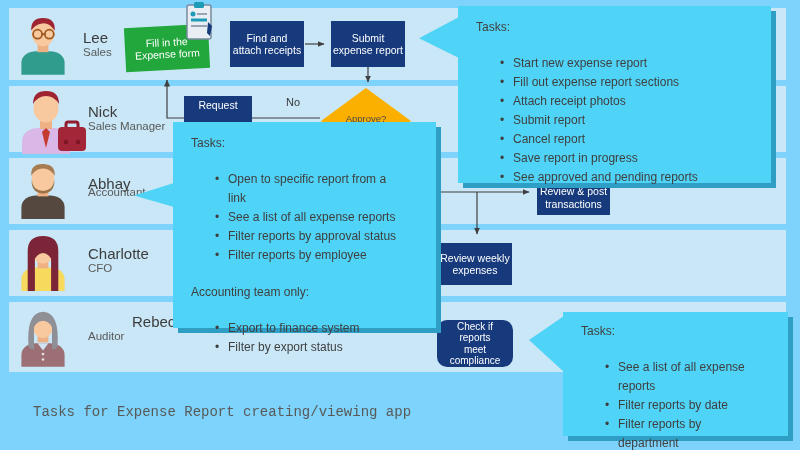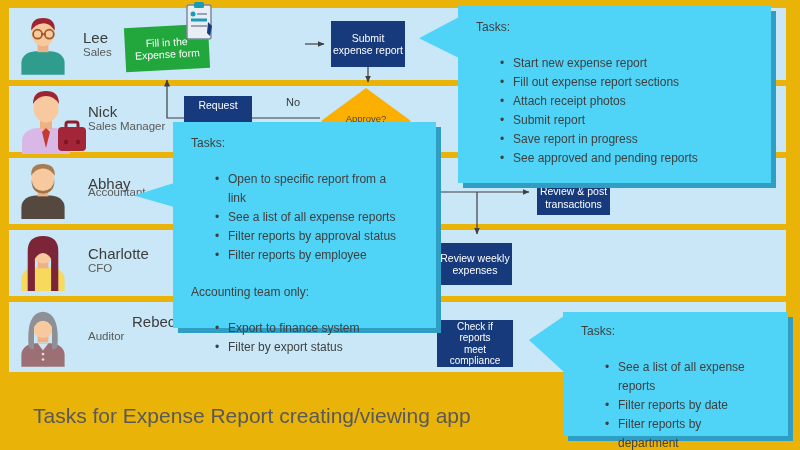--- a/index.html
+++ b/index.html
@@ -1,17 +1,17 @@
 <!DOCTYPE html>
 <html style="--lane-bg: #c9e7f6; --navy-box: #163a7c; --green-box: #21a73c; --diamond: #fbb000; --callout-bg: #4fd3f6; --callout-shadow: #2f9ec4; --arrow: #404040; --text-dark: #3f3f3f; --title-text: #595959;"><head>
 <meta charset="utf-8">
 <style>
   html,body{margin:0;padding:0;background:#fff;}
   #canvas{
-    position:relative;width:800px;height:450px;overflow:hidden;background:#eab308;
+    position:relative;width:800px;height:450px;overflow:hidden;background:#7dd3fc;
     font-family:"Liberation Sans",sans-serif;
   }
   .lane{position:absolute;left:9px;width:777px;background:var(--lane-bg);z-index:0;}
   .avatar{position:absolute;z-index:1;}
   .pname{position:absolute;z-index:1;font-size:15px;color:#3c3c3c;}
   .prole{position:absolute;z-index:1;font-size:11.5px;color:#5a5a5a;}
   .fbox{
     position:absolute;z-index:2;background:var(--navy-box);color:#fff;
     display:flex;align-items:center;justify-content:center;text-align:center;
     font-size:10.5px;line-height:1.15;white-space:pre-line;
@@ -34,21 +34,21 @@
   }
   .callout .heading{margin:0 0 1px 0;}
   .callout ul{margin:17px;padding:0;list-style:none;}
   .callout li{position:relative;padding-left:20px;white-space:pre-line;}
   .callout li::before{content:"\2022";position:absolute;left:7px;}
   .callout .subheading{margin-top:18px;}
   .pointer{position:absolute;z-index:5;background:var(--callout-bg);}
   #ptr-sales{left:419px;top:17px;width:40px;height:41px;clip-path:polygon(100% 0,0 52%,100% 100%);}
   #ptr-accountant{left:134px;top:183px;width:40px;height:24px;clip-path:polygon(100% 0,0 52%,100% 100%);}
   #ptr-auditor{left:529px;top:316px;width:35px;height:56px;clip-path:polygon(100% 0,0 43%,100% 100%);}
-  #title{position:absolute;left:33px;top:404px;z-index:1;font-size:21px;color:var(--title-text);}
+  #title{position:absolute;left:33px;top:404px;z-index:1;font-size:14px;color:var(--title-text);font-family:Liberation Mono, monospace;}
   .clip-icon{position:absolute;left:186px;top:2px;z-index:3;}
 </style>
 </head>
 <body>
 
 <div id="canvas">
 
   <div class="lane" style="top:8px;height:72px;"></div>
   <div class="lane" style="top:86px;height:66px;"></div>
   <div class="lane" style="top:158px;height:66px;"></div>
@@ -131,43 +131,46 @@
   <svg class="clip-icon" width="28" height="40" viewBox="0 0 28 40">
     <rect x="1" y="3" width="24" height="34" rx="2" fill="#e9eef4" stroke="#7a8ba0" stroke-width="1.5"></rect>
     <rect x="8" y="0" width="10" height="6" rx="1.5" fill="#1b9bb5"></rect>
     <circle cx="7" cy="12" r="2.5" fill="#1b9bb5"></circle>
     <line x1="11" y1="12" x2="21" y2="12" stroke="#7a8ba0" stroke-width="1.5"></line>
     <line x1="5" y1="18" x2="21" y2="18" stroke="#1b9bb5" stroke-width="3"></line>
     <line x1="5" y1="24" x2="21" y2="24" stroke="#7a8ba0" stroke-width="1.5"></line>
     <polygon points="22,20 26,24 24,34 21,31" fill="#163a7c"></polygon>
   </svg>
 
+  <div class="fbox" style="left:230px;top:21px;width:74px;height:46px;">Find and
+attach receipts</div>
   <div class="fbox" style="left:331px;top:21px;width:74px;height:46px;">Submit
 expense report</div>
   <div class="fbox reqbox" style="left:184px;top:96px;width:68px;height:34px;">Request</div>
   <div class="nolabel">No</div>
   <div class="diamond">Approve?</div>
   <div class="fbox" style="left:537px;top:180px;width:73px;height:35px;">Review &amp; post
 transactions</div>
   <div class="fbox" style="left:438px;top:243px;width:74px;height:42px;">Review weekly
 expenses</div>
-  <div class="fbox" style="left:437px;top:320px;width:76px;height:47px;font-size:10px;">Check if
+  <div class="fbox" style="left:437px;top:320px;width:76px;height:47px;font-size:10px;border-radius:10px;">Check if
 reports
 meet
 compliance</div>
 
   <div class="pointer" id="ptr-sales"></div>
   <div class="callout" style="left:458px;top:6px;width:313px;height:177px;">
     <div class="heading">Tasks:</div>
     <ul>
 
     <li>Start new expense report</li>
         <li>Fill out expense report sections</li>
         <li>Attach receipt photos</li>
         <li>Submit report</li>
+        <li>Cancel report</li>
         <li>Save report in progress</li>
         <li>See approved and pending reports</li>
       </ul>
   </div>
 
   <div class="pointer" id="ptr-accountant"></div>
   <div class="callout" style="left:173px;top:122px;width:263px;height:206px;">
     <div class="heading">Tasks:</div>
     <ul>
 

